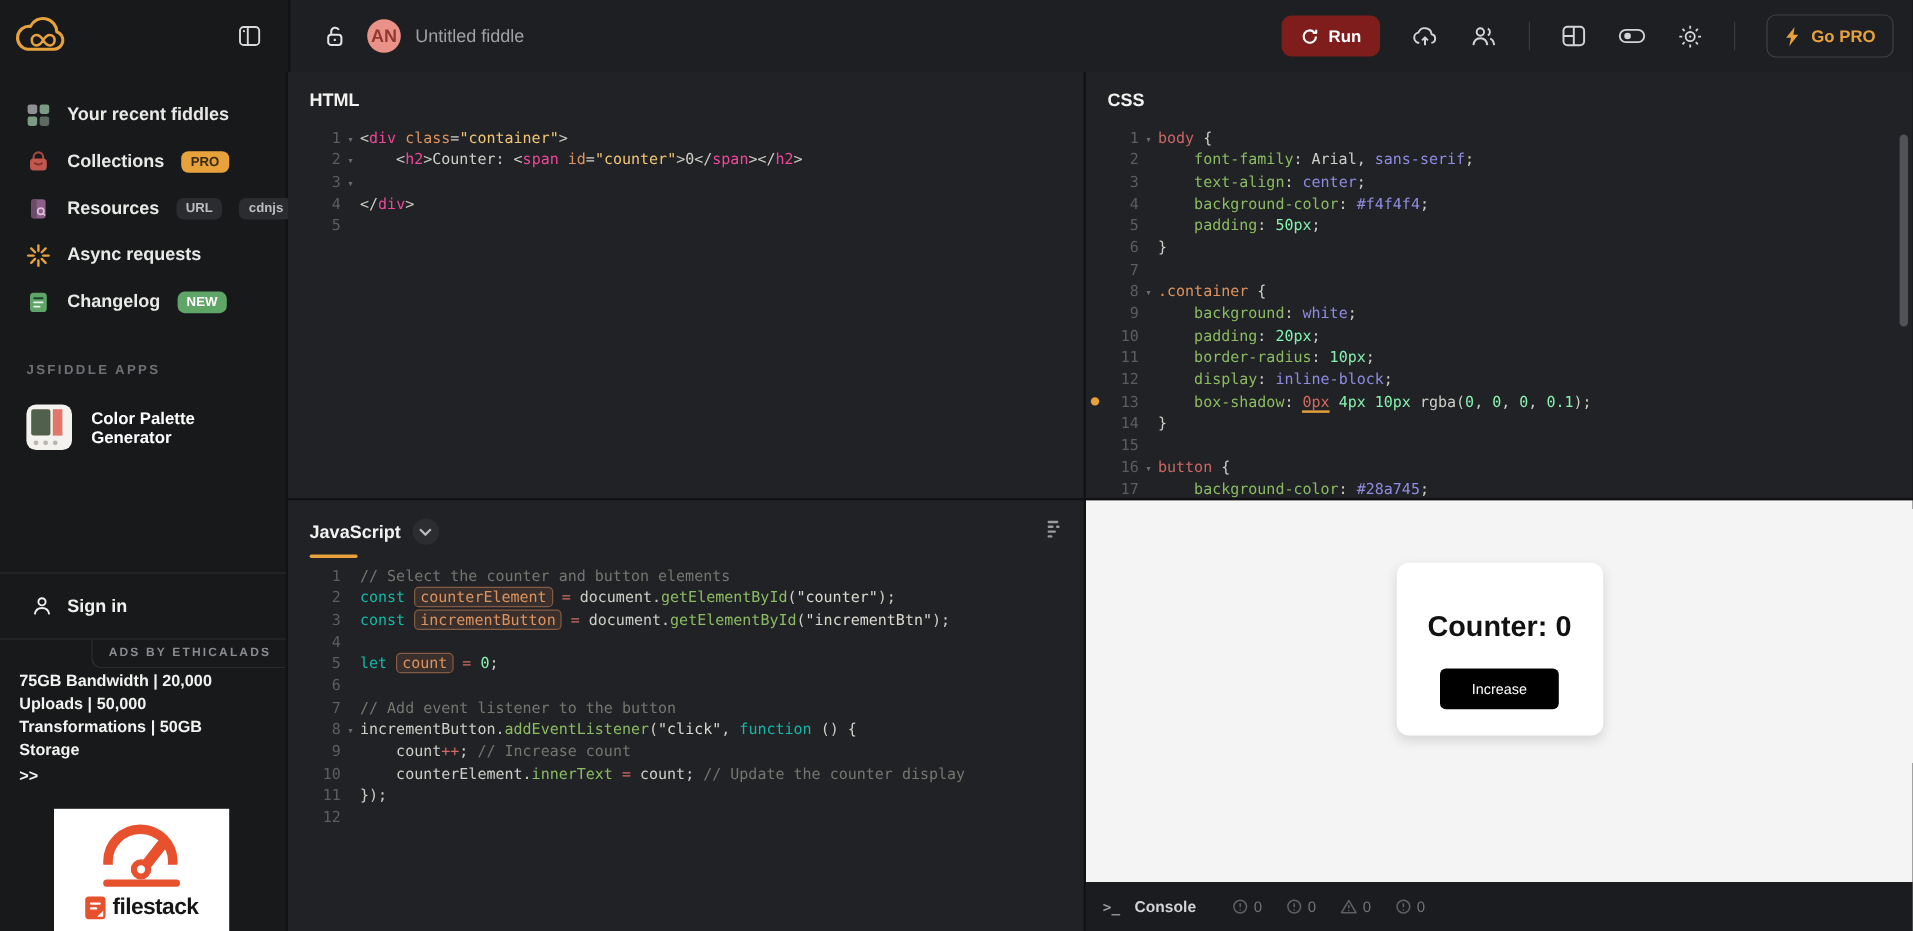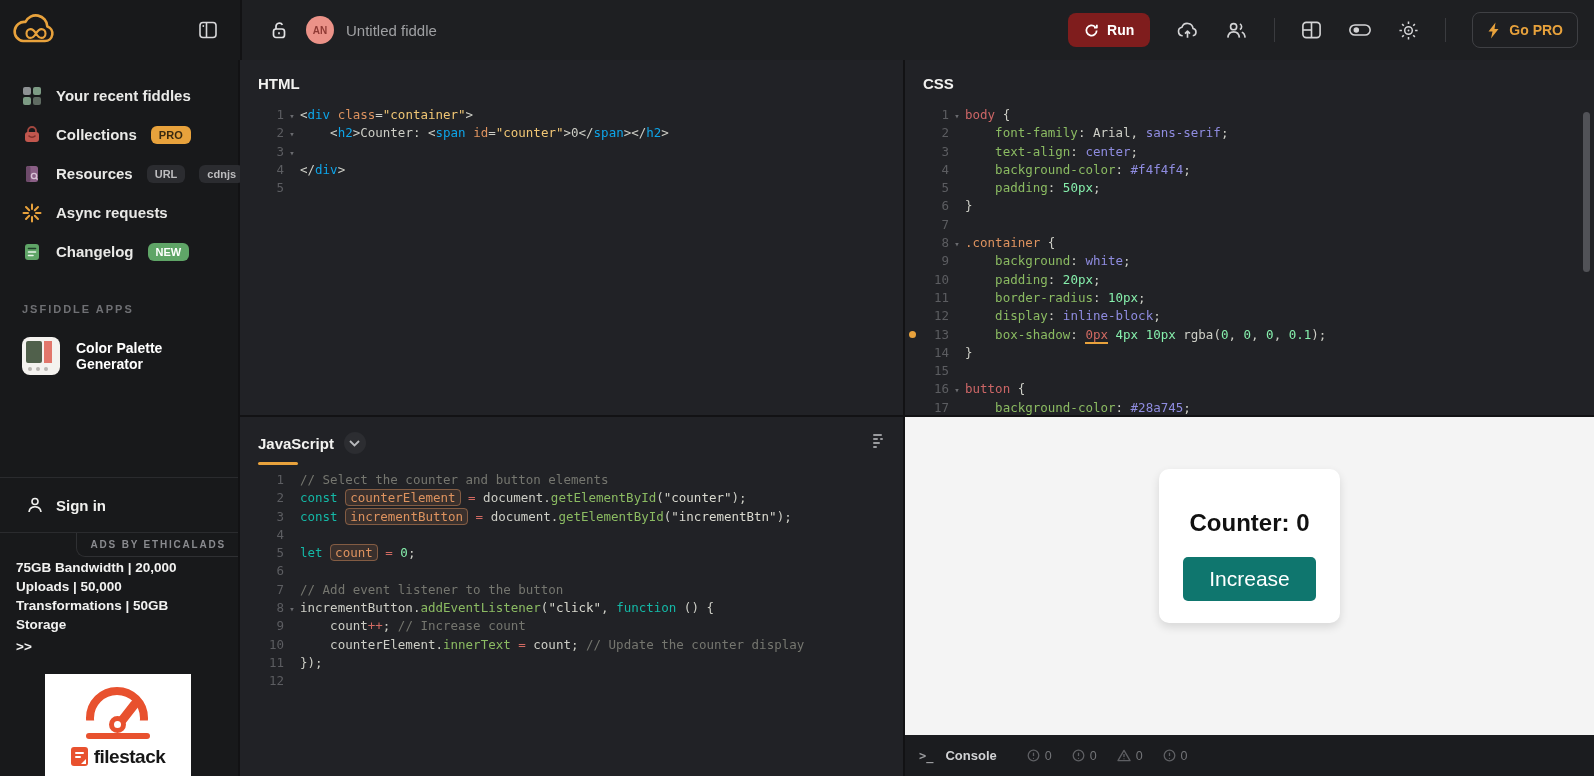--- a/index.html
+++ b/index.html
@@ -9,21 +9,21 @@
   
   .topbar { display:flex; height:60px; }
   .topbar-left { width:240px; background:#18191b; display:flex; align-items:center;
                  padding:0 22px 0 10px; }
   .topbar-left .spacer { flex:1; }
   .topbar-right { flex:1; background:#1e1f22; display:flex; align-items:center;
                   padding:0 16px 0 28px; border-left:2px solid #121214; }
   .icon-btn { display:flex; align-items:center; justify-content:center; cursor:pointer;
               background:none; border:none; padding:0; }
   .avatar { width:28px; height:28px; border-radius:50%; background:#eb9288; color:#8f3a34;
-            font-size:10px; font-weight:bold; display:flex; align-items:center;
+            font-size:15px; font-weight:bold; display:flex; align-items:center;
             justify-content:center; margin:0 12px 0 18px; }
   .fiddle-title { color:#9fa0a3; font-size:15px; cursor:text; }
   .topbar-spacer { flex:1; }
   .run-btn { background:#7f1d1d; border:none; border-radius:8px; height:34px;
              padding:0 16px; display:flex; align-items:center; gap:8px; cursor:pointer;
              color:#fff; font-weight:bold; font-size:14px; }
   .tb-icon { margin-left:26px; }
   .tb-divider { width:1px; height:24px; background:#3a3b3f; margin-left:26px; }
   .gopro-btn { margin-left:26px; height:36px; border:1px solid #3f4044; border-radius:8px;
                background:none; padding:0 14px; display:flex; align-items:center; gap:8px;
@@ -107,21 +107,21 @@
   .code-line { display:flex; align-items:baseline; height:18.3px; line-height:18.3px;
                font-family:"DejaVu Sans Mono", monospace; font-size:12.5px; }
   .lint-mark { width:14px; flex:none; align-self:center; display:flex; justify-content:center; }
   .lint-mark.on::before { content:""; width:7px; height:7px; border-radius:50%;
                           background:#e8a23c; display:block; }
   .line-num { width:30px; flex:none; text-align:right; color:#5c5d61; }
   .fold { width:16px; flex:none; text-align:center; color:#6a6b6f; font-size:9px;
           cursor:pointer; }
   .code-text { white-space:pre; color:#cdcec6; }
   .tk-txt { color:#cdcec6; }
-  .tk-tag { color:#0ea5e9; }
+  .tk-tag { color:#ec4899; }
   .tk-attr{ color:#de935f; }
   .tk-hstr{ color:#f0c674; }
   .tk-sel { color:#cc6666; }
   .tk-selc{ color:#de935f; }
   .tk-prop{ color:#8bbb62; }
   .tk-fn  { color:#8bbb62; }
   .tk-val { color:#8f8ce0; }
   .tk-num { color:#86efac; }
   .tk-numu{ color:#d16a62; border-bottom:2px solid #e8a23c; }
   .tk-kw  { color:#14b8a6; }
@@ -132,22 +132,22 @@
             border:1px solid rgba(222,147,95,.45); border-radius:4px; padding:0 4px; }
   .css-scrollthumb { position:absolute; right:4px; top:52px; width:7px; height:160px;
                      background:#515257; border-radius:4px; cursor:grab; }
 
   
   .panel-result { display:flex; flex-direction:column; background:#f4f4f4; }
   .result-view { flex:1; text-align:center; padding-top:52px; overflow:hidden; }
   .result-card { display:inline-block; background:#fff; padding:20px 24px;
                  border-radius:10px; box-shadow:0 4px 10px rgba(0,0,0,0.12); }
   .result-heading { font-size:24px; font-weight:bold; color:#111; margin:20px 2px; }
-  .increase-btn { background:#0f766e; color:#fff; border:none; border-radius:5px;
-                  font-size:21px; padding:10px 26px; cursor:pointer; margin-bottom:2px;
+  .increase-btn { background:#000000; color:#fff; border:none; border-radius:5px;
+                  font-size:12px; padding:10px 26px; cursor:pointer; margin-bottom:2px;
                   font-family:"Liberation Sans", sans-serif; }
   .console-bar { height:41px; background:#1b1c1f; display:flex; align-items:center;
                  padding:0 14px; cursor:pointer; }
   .console-prompt { color:#9a9b9e; font-family:"DejaVu Sans Mono", monospace;
                     font-size:12px; font-weight:bold; }
   .console-label { color:#d2d3d5; font-size:13px; font-weight:600; margin-left:12px; }
   .console-counts { display:flex; gap:20px; margin-left:30px; }
   .console-count { display:flex; align-items:center; gap:5px; }
   .console-count .num { color:#737478; font-size:12.5px; }
 </style>

